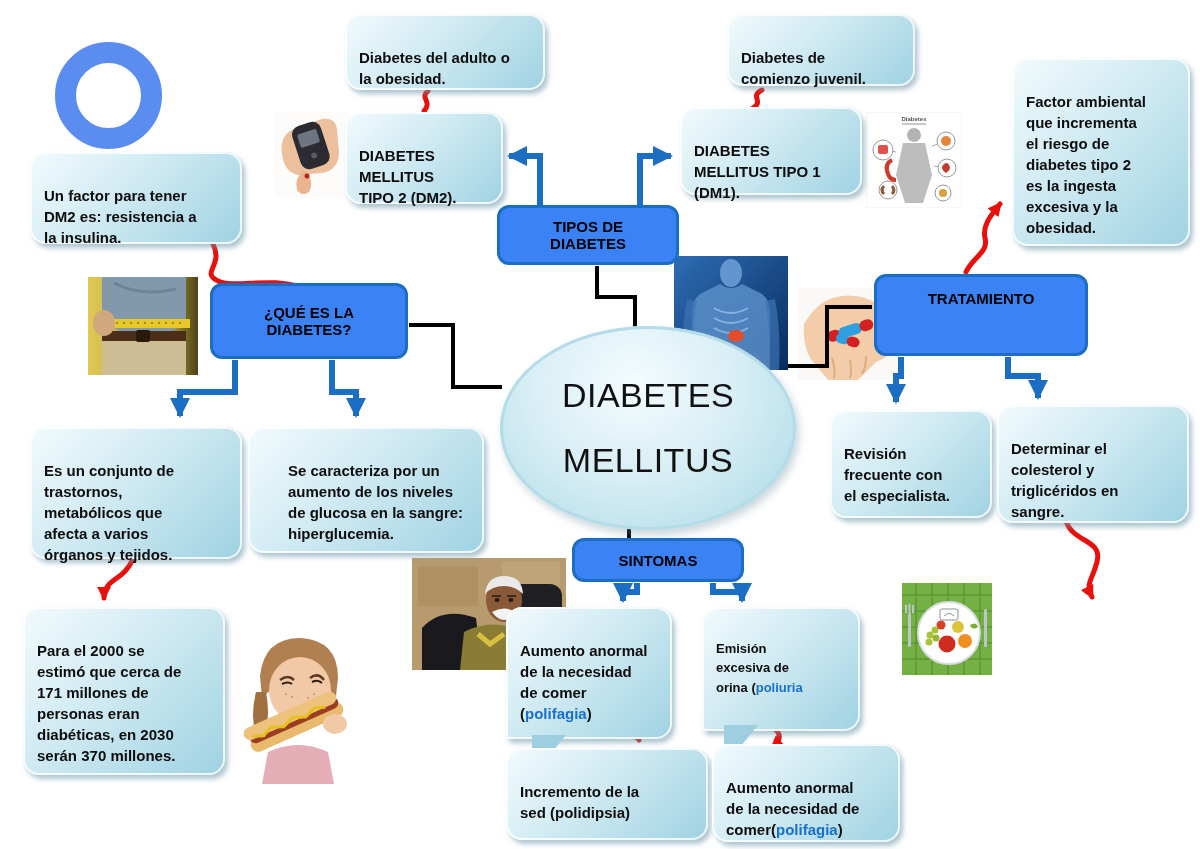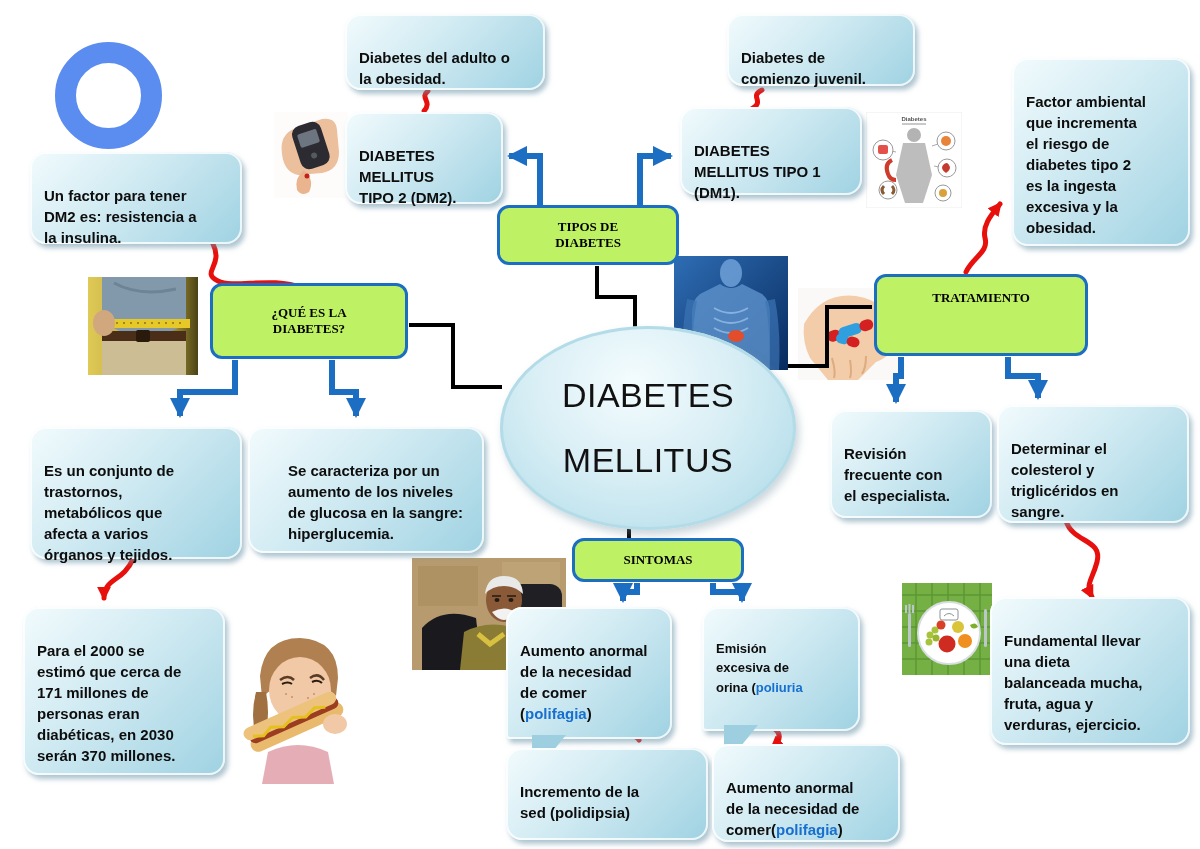--- a/index.html
+++ b/index.html
@@ -7,23 +7,23 @@
          font-family:"Liberation Sans",sans-serif;overflow:hidden;}
   .abs{position:absolute;box-sizing:border-box;}
   .photo{position:absolute;z-index:1;}
   .overlay{position:absolute;left:0;top:0;z-index:2;}
   .node{z-index:3;}
   .bubble{background:linear-gradient(135deg,#f2fbfd 0%,#d2ebf3 42%,#9fd2e2 100%);
           border-radius:16px;
           box-shadow:inset 0 0 0 2px rgba(255,255,255,.8), 3px 4px 5px rgba(110,150,170,.55);
           padding:12px 14px;font-weight:bold;font-size:15px;line-height:1.4;
           color:#0d0d0d;white-space:pre-line;}
-  .topic{background:#bef264;border:3px solid #1b6ec2;border-radius:12px;
+  .topic{background:#3b82f6;border:3px solid #1b6ec2;border-radius:12px;
          display:flex;align-items:center;justify-content:center;text-align:center;
-         font-weight:bold;font-size:13px;color:#000;white-space:pre-line;font-family:Liberation Serif, serif;}
+         font-weight:bold;font-size:15px;color:#000;white-space:pre-line;}
   .topic-top{align-items:flex-start;padding-top:13px;}
   .center-ellipse{border-radius:50%;
      background:radial-gradient(ellipse at 45% 28%,#f4fcfe 0%,#d8eef5 45%,#a8d8e6 100%);
      box-shadow:inset 0 0 0 3px #b4dce8, 3px 5px 8px rgba(120,150,165,.4);
      display:flex;flex-direction:column;align-items:center;justify-content:center;
      gap:26px;font-size:34px;color:#111;letter-spacing:.5px;}
   .kw{color:#176fd0;}
   .tail{position:absolute;width:0;height:0;border-top:42px solid #9ecfe0;
         border-right:34px solid transparent;}
   .ring{border:21px solid #5b8df0;border-radius:50%;width:65px;height:65px;}
@@ -325,27 +325,20 @@
     <div class="tail" style="left:26px;bottom:-38px;"></div>
   </div>
 
   <div class="abs node bubble big" style="left:702px;top:607px;width:158px;height:124px;border-bottom-left-radius:4px;">
     <span>Emisión
 excesiva de
 orina (</span><span class="kw">poliuria</span><span></span>
     <div class="tail" style="left:22px;bottom:-36px;"></div>
   </div>
 
-  <div class="abs node bubble" style="left:990px;top:597px;width:200px;height:148px;">
-    <span>Fundamental llevar
-una dieta
-balanceada mucha,
-fruta, agua y
-verduras, ejercicio.</span>
-  </div>
 
   <div class="abs node bubble" style="left:506px;top:748px;width:202px;height:92px;">
     <span>Incremento de la
 sed (polidipsia)</span>
   </div>
 
   <div class="abs node bubble" style="left:712px;top:744px;width:188px;height:98px;">
     <span>Aumento anormal
 de la necesidad de
 comer(</span><span class="kw">polifagia</span><span>)</span>

